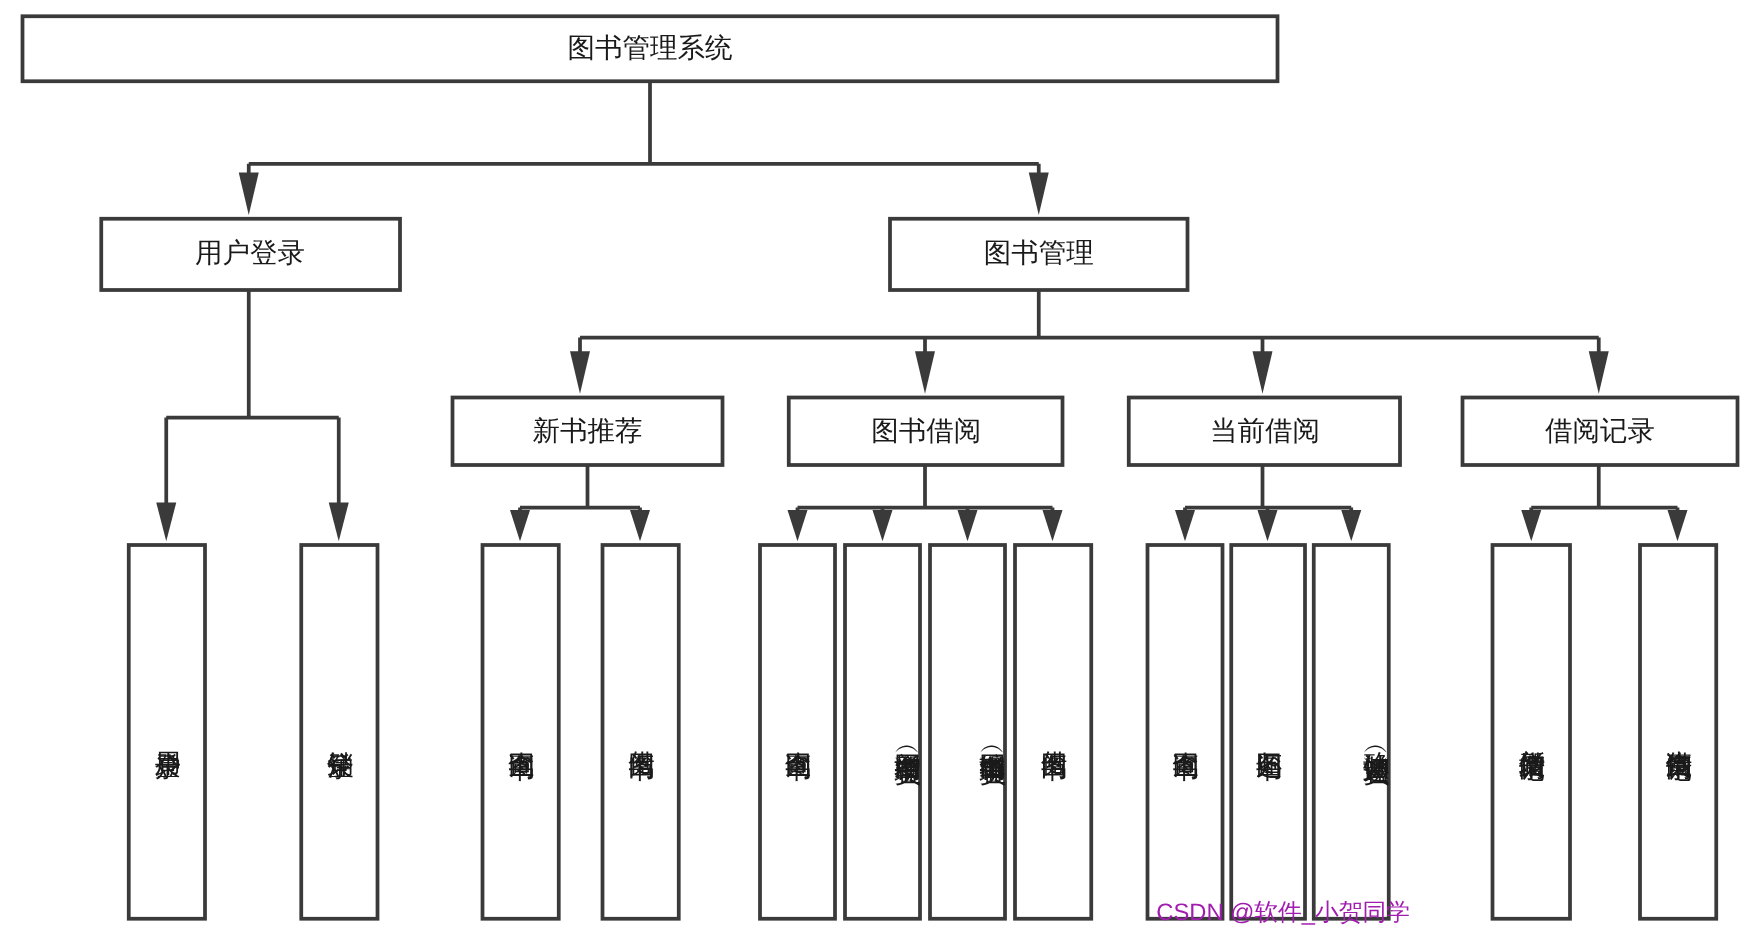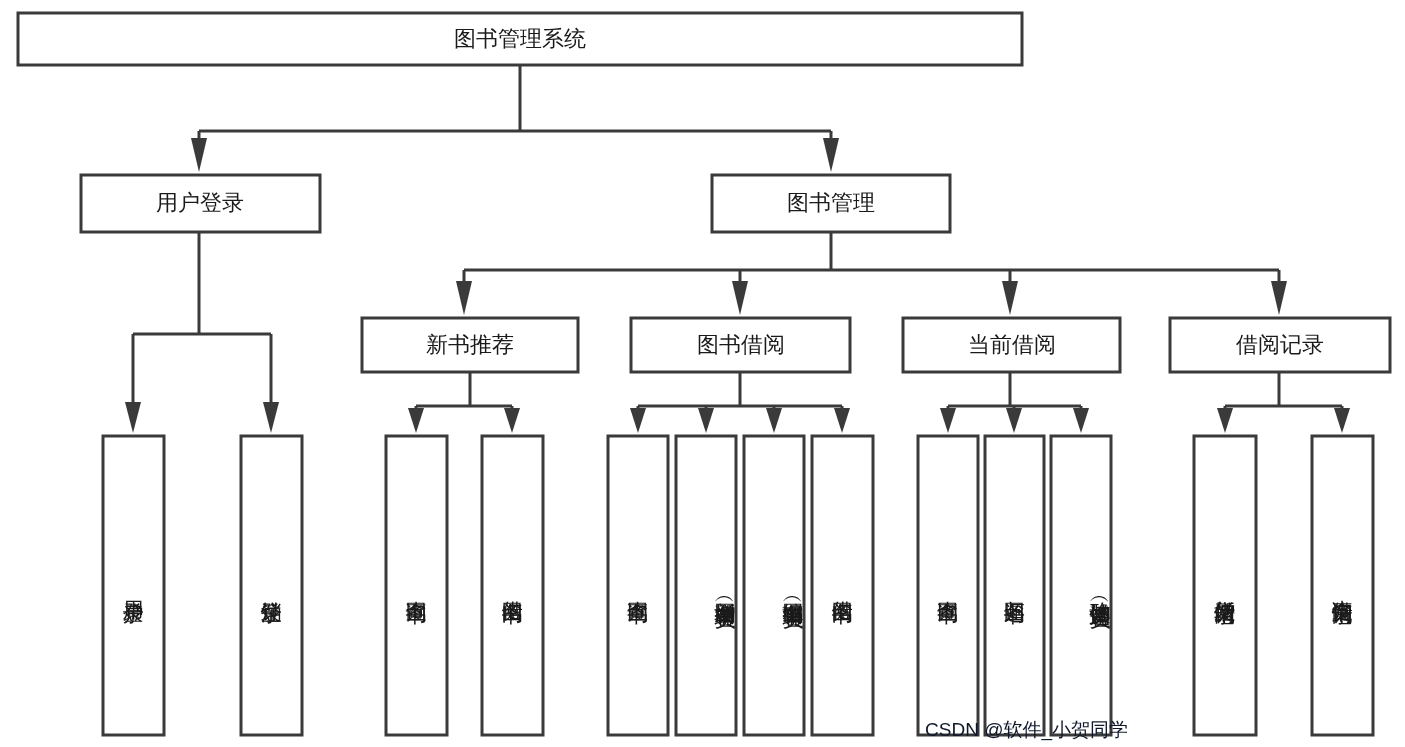--- a/index.html
+++ b/index.html
@@ -63,21 +63,21 @@
     letter-spacing: 1px;
     white-space: nowrap;
     pointer-events: none;
   }
   .watermark {
     position: absolute;
     right: 10px;
     bottom: 4px;
     font-family: "Liberation Sans", "DejaVu Sans", sans-serif;
     font-size: 19px;
-    color: #0f172a;
+    color: #a21caf;
     white-space: nowrap;
     user-select: none;
   }
 </style>
 </head>
 <body>
 
 <div id="diagram-root">
 
   <svg id="diagram-svg" viewBox="0 0 1405 747" xmlns="http://www.w3.org/2000/svg">

